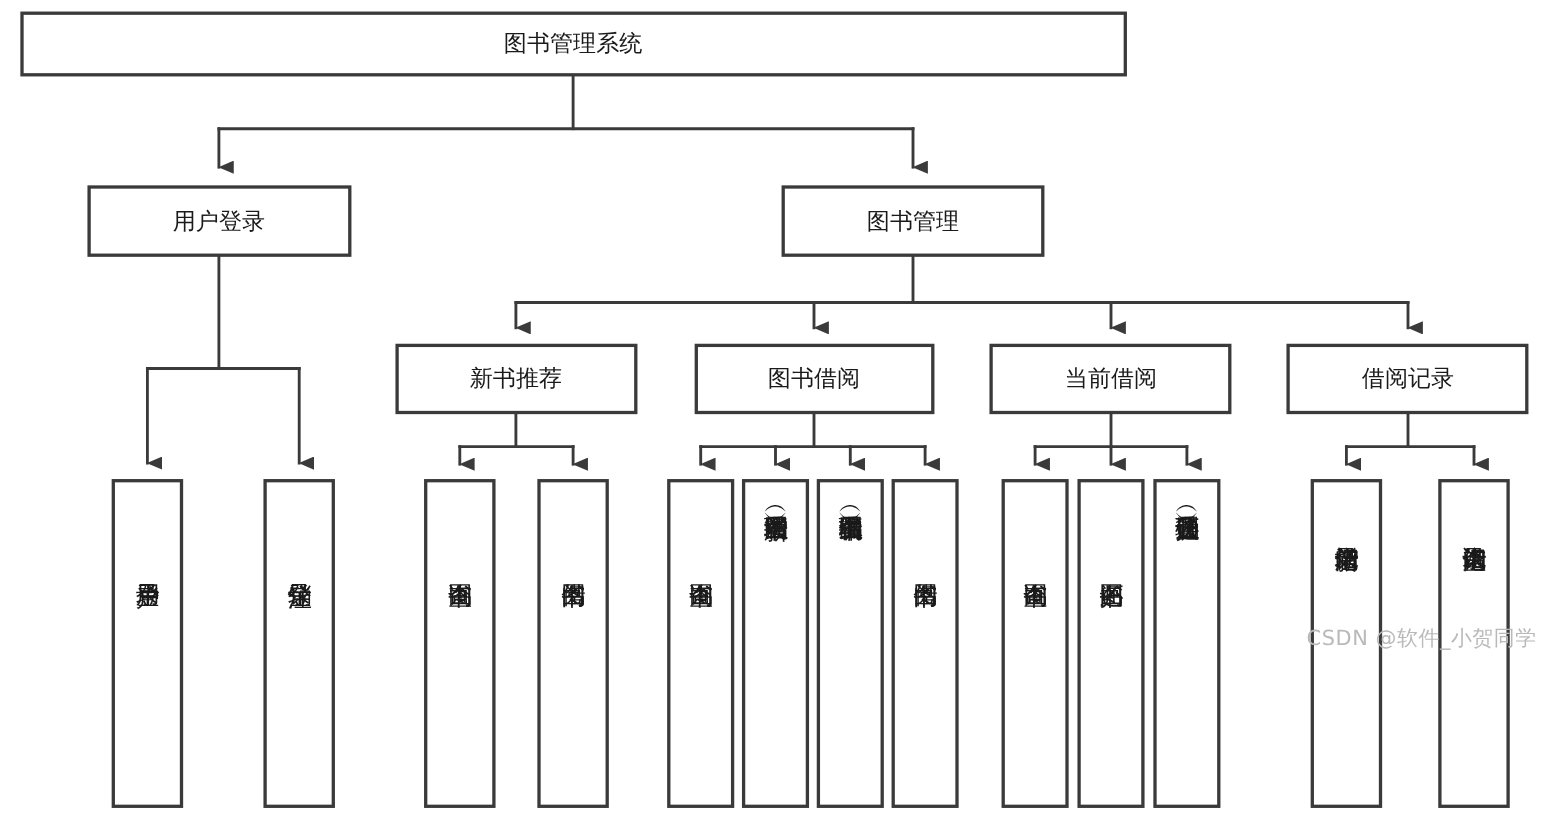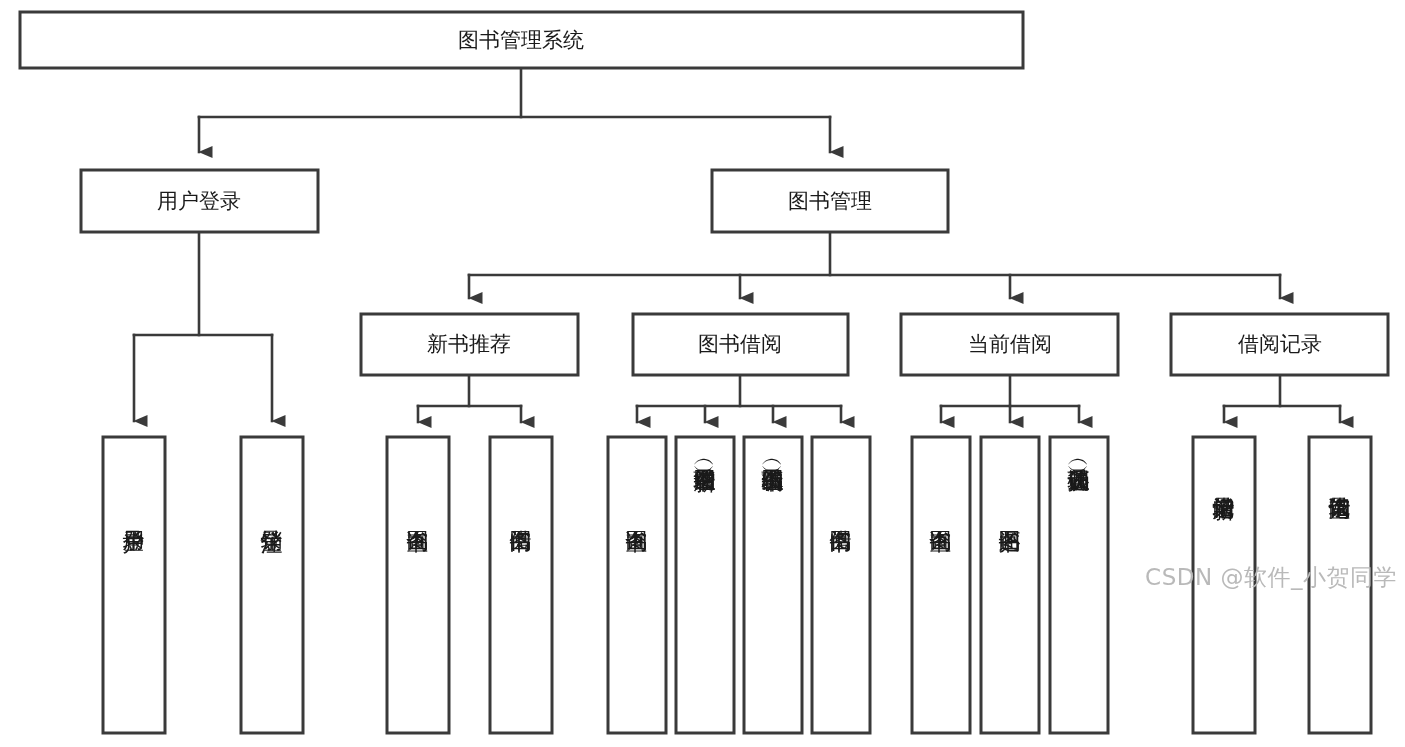--- a/index.html
+++ b/index.html
@@ -51,21 +51,21 @@
   }
   .arrow-head {
     fill: #3a3a3a;
     stroke: none;
   }
   .watermark {
     position: absolute;
     right: 8px;
     bottom: 6px;
     font-family: "DejaVu Sans", "Liberation Sans", sans-serif;
-    font-size: 23px;
+    font-size: 19px;
     color: #b9b9b9;
     white-space: nowrap;
     letter-spacing: 0.5px;
   }
 </style>
 </head>
 <body>
 
 <div id="diagram-root">
 

